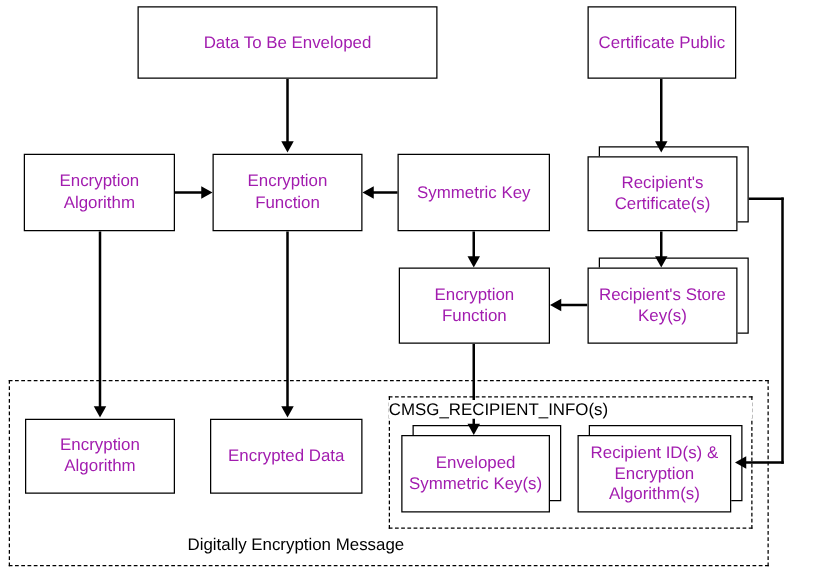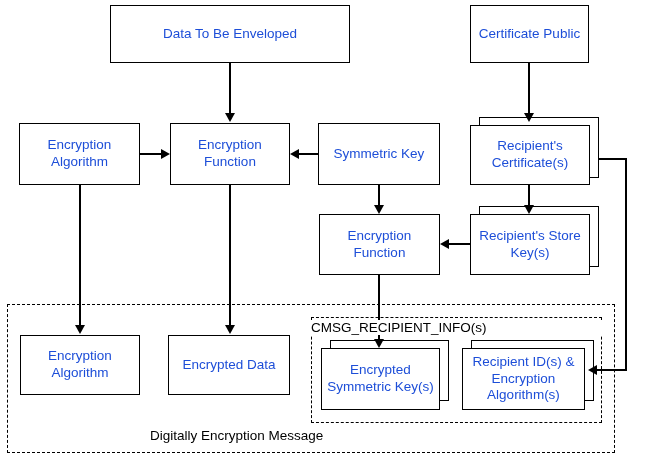--- a/index.html
+++ b/index.html
@@ -18,21 +18,21 @@
   .box {
     position: absolute;
     box-sizing: border-box;
     border: 1px solid #000000;
     background: #ffffff;
     display: flex;
     align-items: center;
     justify-content: center;
     text-align: center;
     font-size: 13.5px;
-    color: #1d4ed8;
+    color: #a21caf;
     line-height: 1.25;
     z-index: 5;
   }
   .box-back {
     position: absolute;
     box-sizing: border-box;
     border: 1px solid #000000;
     background: #ffffff;
     z-index: 3;
   }
@@ -179,21 +179,21 @@
 
   <div class="box" style="left:20px; top:335px; width:120px; height:60px;">
     <span class="label-text">Encryption Algorithm</span>
   </div>
 
   <div class="box" style="left:168px; top:335px; width:122px; height:60px;">
     <span class="label-text">Encrypted Data</span>
   </div>
 
   <div class="box" style="left:321px; top:348px; width:119px; height:62px;">
-    <span class="label-text">Encrypted Symmetric Key(s)</span>
+    <span class="label-text">Enveloped Symmetric Key(s)</span>
   </div>
 
   <div class="box" style="left:462px; top:348px; width:123px; height:62px;">
     <span class="label-text">Recipient ID(s) &amp; Encryption Algorithm(s)</span>
   </div>
 
   <div class="caption" style="left:311px; top:320px; width:291px;">CMSG_RECIPIENT_INFO(s)</div>
 
   <div class="caption" style="left:150px; top:428px; width:260px;">Digitally Encryption Message</div>
 

